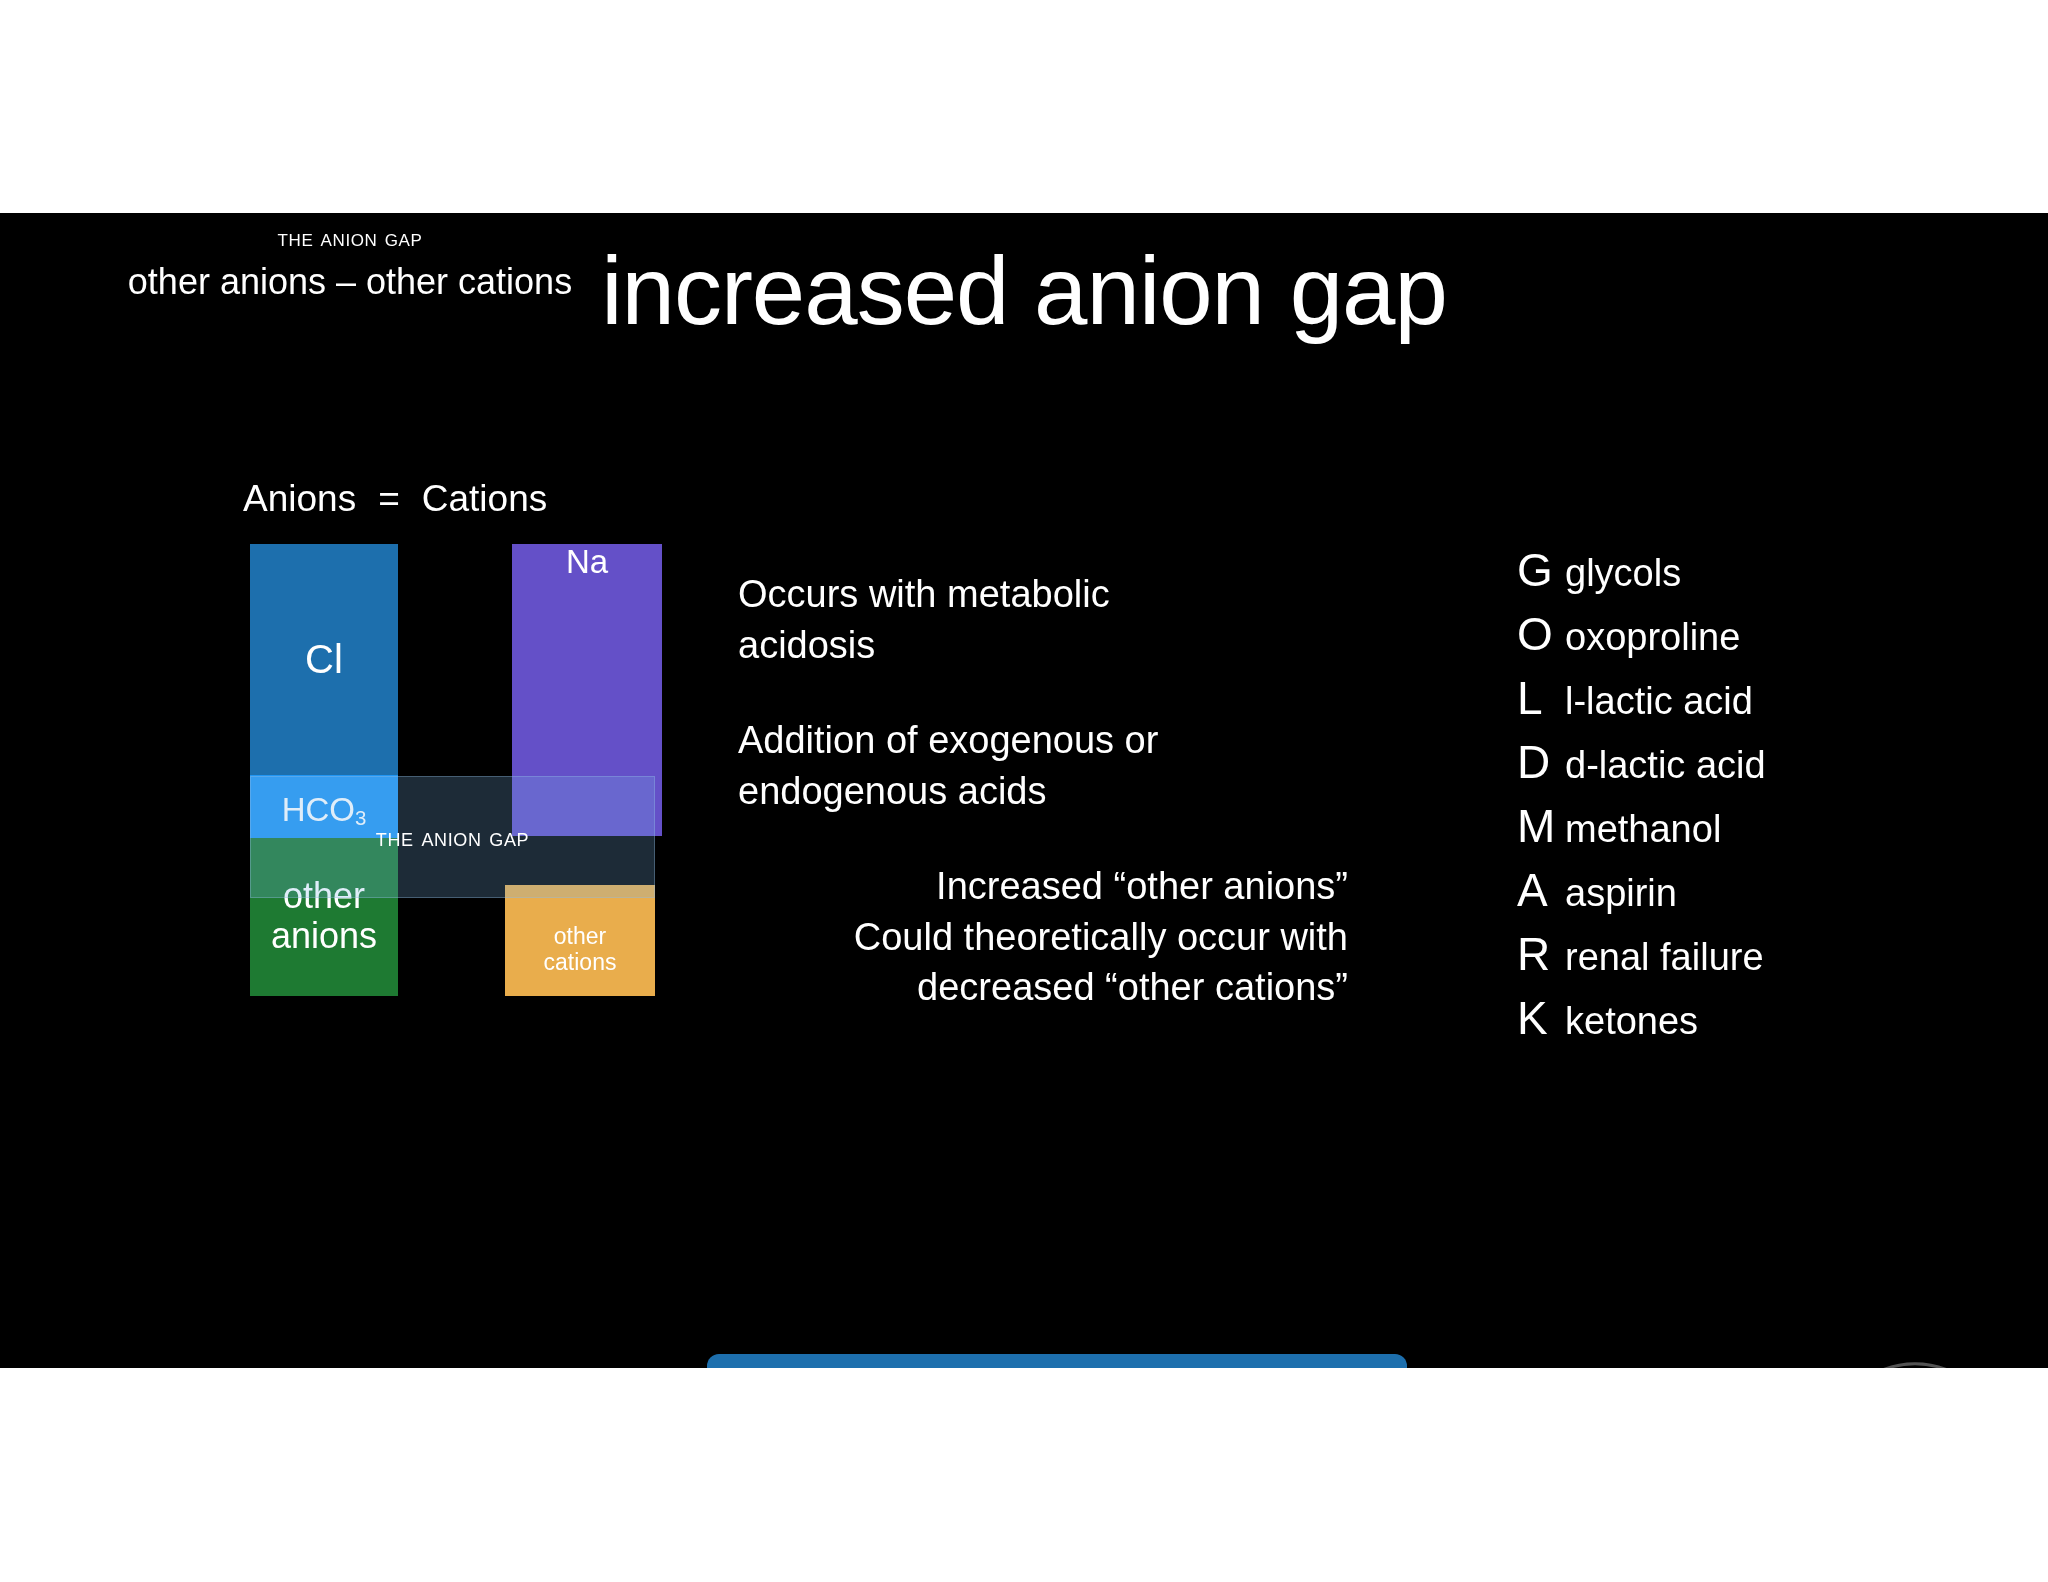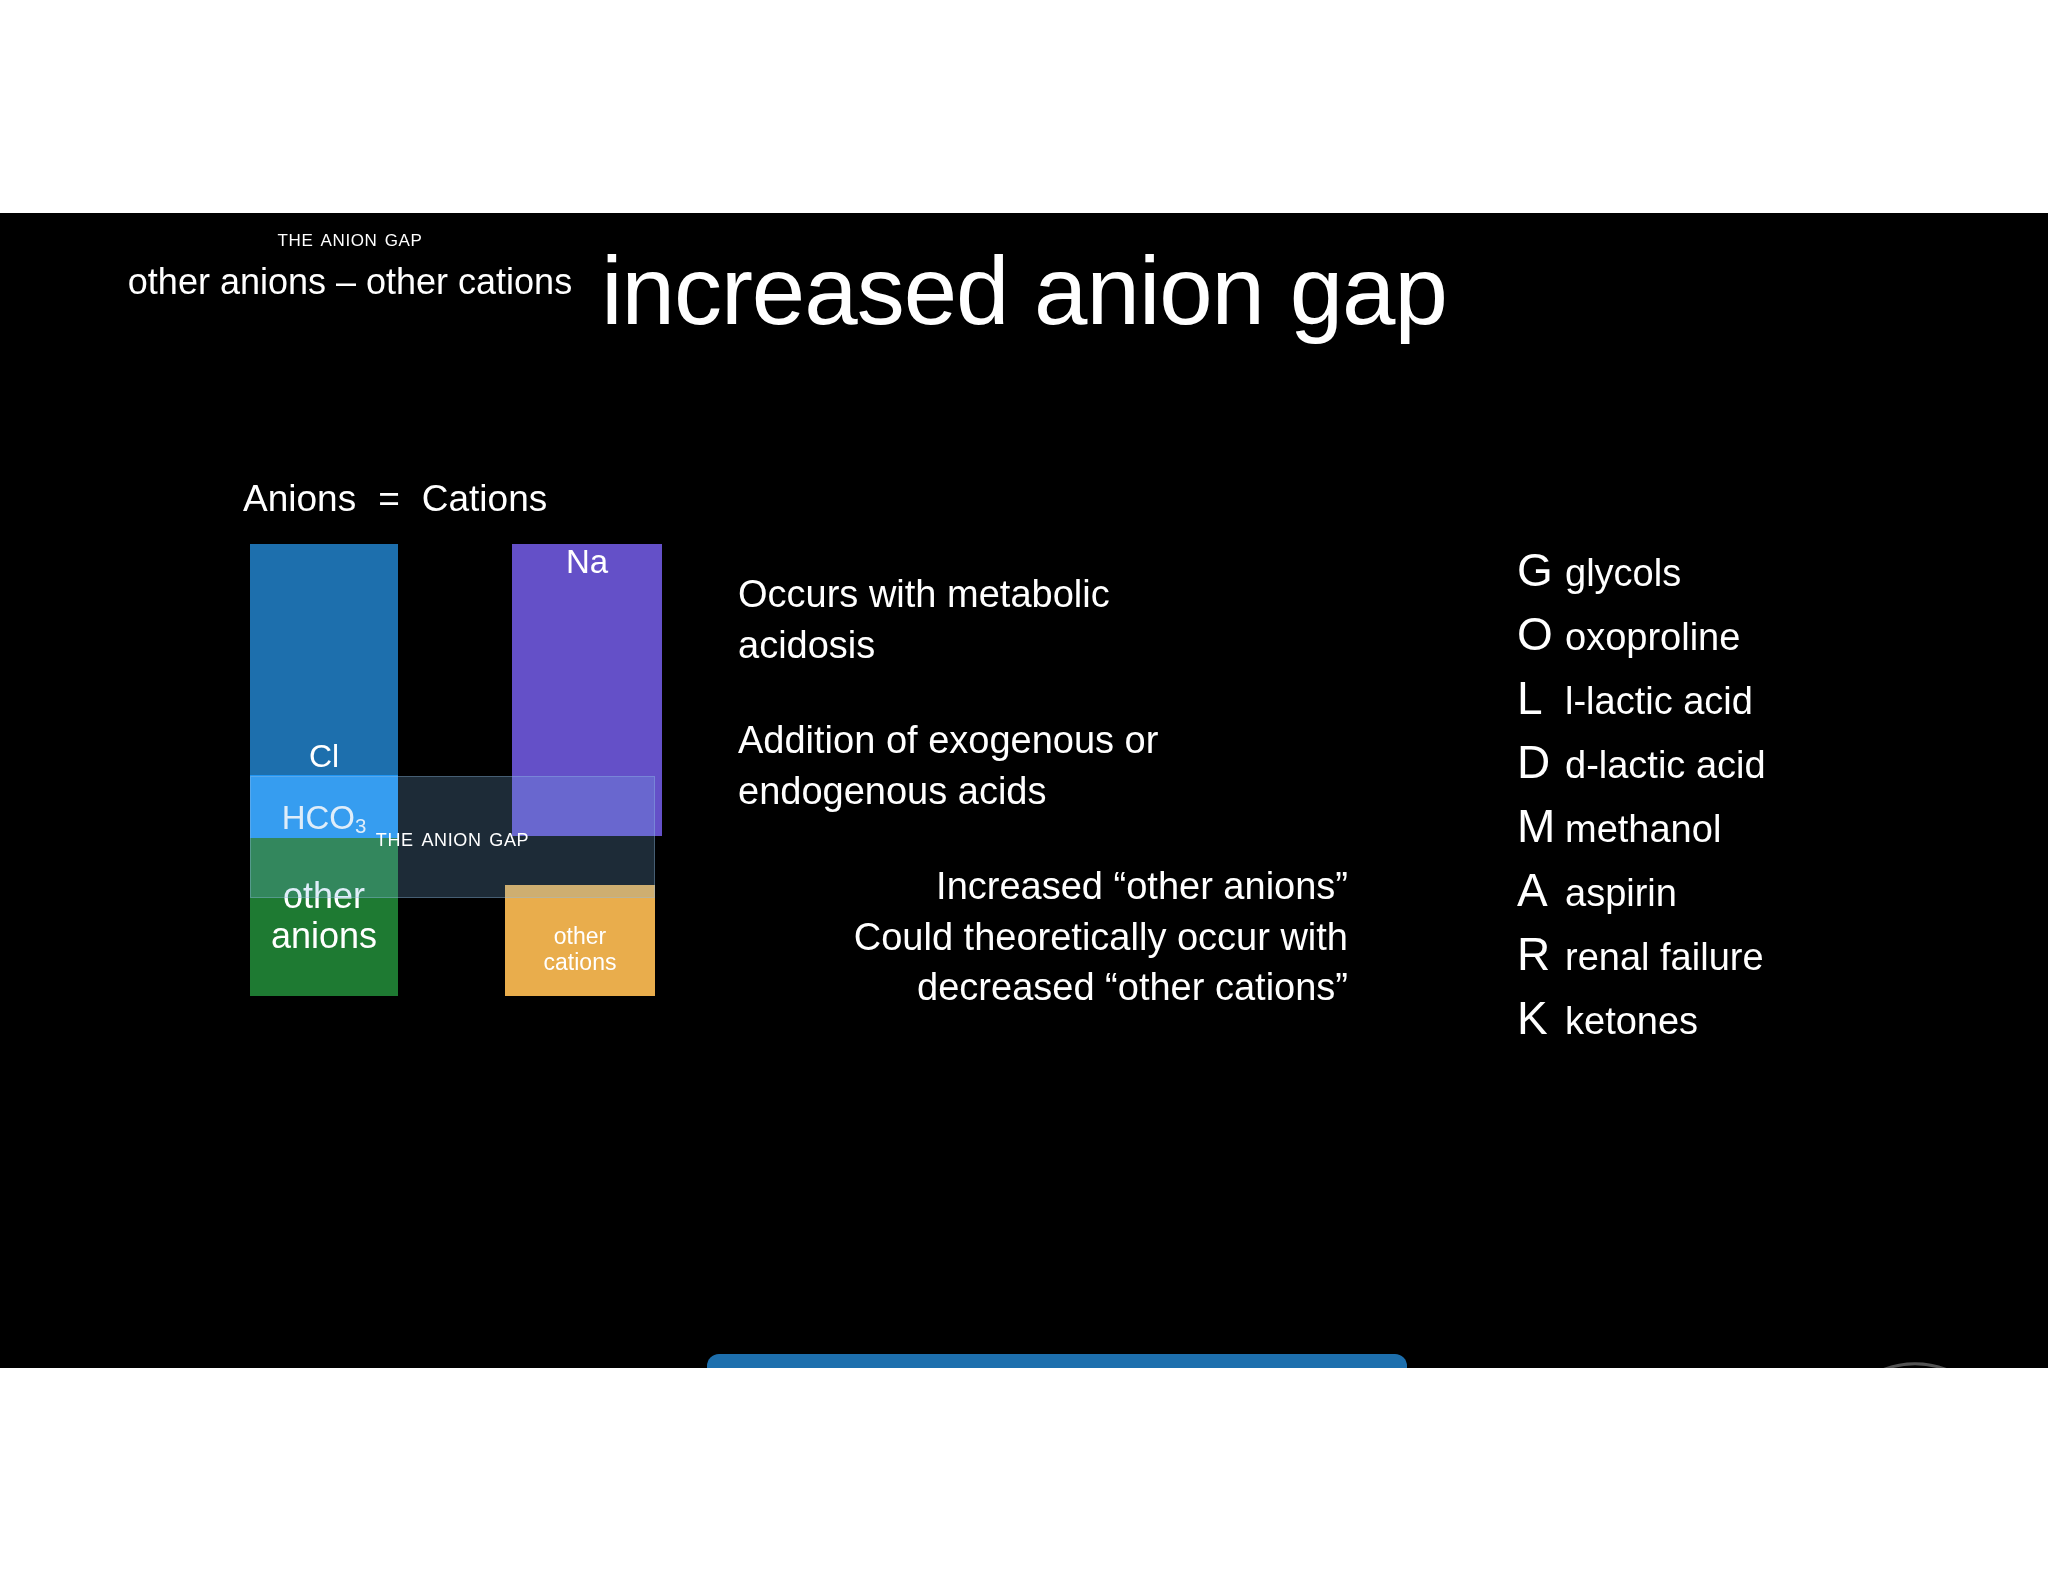--- a/index.html
+++ b/index.html
@@ -50,23 +50,23 @@
     color: #ffffff;
     display: flex;
     align-items: center;
     justify-content: center;
     text-align: center;
     font-weight: 300;
     line-height: 1.12;
   }
 
   
-  #seg-cl       { left: 250px; top: 331px; width: 148px; height: 231px; background: #1d6fad; font-size: 32px; align-items: flex-end; }
+  #seg-cl       { left: 250px; top: 331px; width: 148px; height: 231px; background: #1d6fad; font-size: 40px; }
   #seg-hco3     { left: 250px; top: 562px; width: 148px; height: 63px;  background: #2196f3; font-size: 33px;
-                  align-items: flex-end; padding-bottom: 0; }
+                  align-items: flex-end; padding-bottom: 8px; }
   #seg-oanions  { left: 250px; top: 625px; width: 148px; height: 158px; background: #1e7a32; font-size: 36px;
                   align-items: flex-start; padding-top: 38px; }
 
   #seg-na       { left: 512px; top: 331px; width: 150px; height: 292px; background: #6450c8; font-size: 33px;
                   align-items: flex-start; padding-bottom: 82px; }
   #seg-ocations { left: 505px; top: 672px; width: 150px; height: 111px; background: #e9ad4c; font-size: 23px;
                   align-items: center; padding-top: 18px; }
 
   
   #gap-band {

